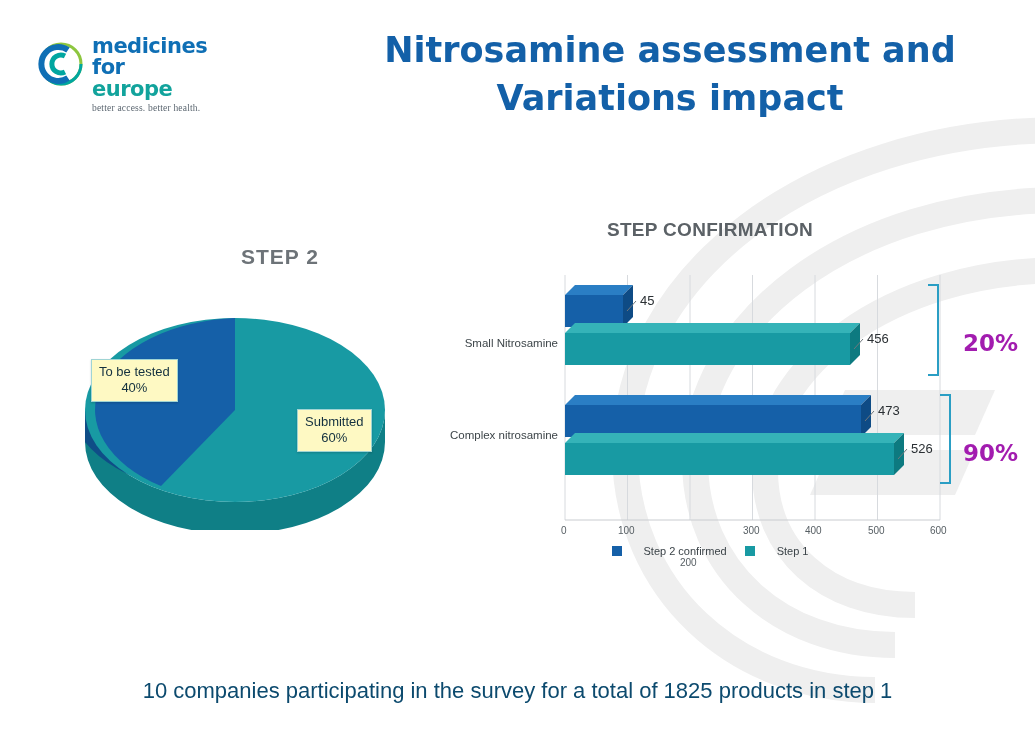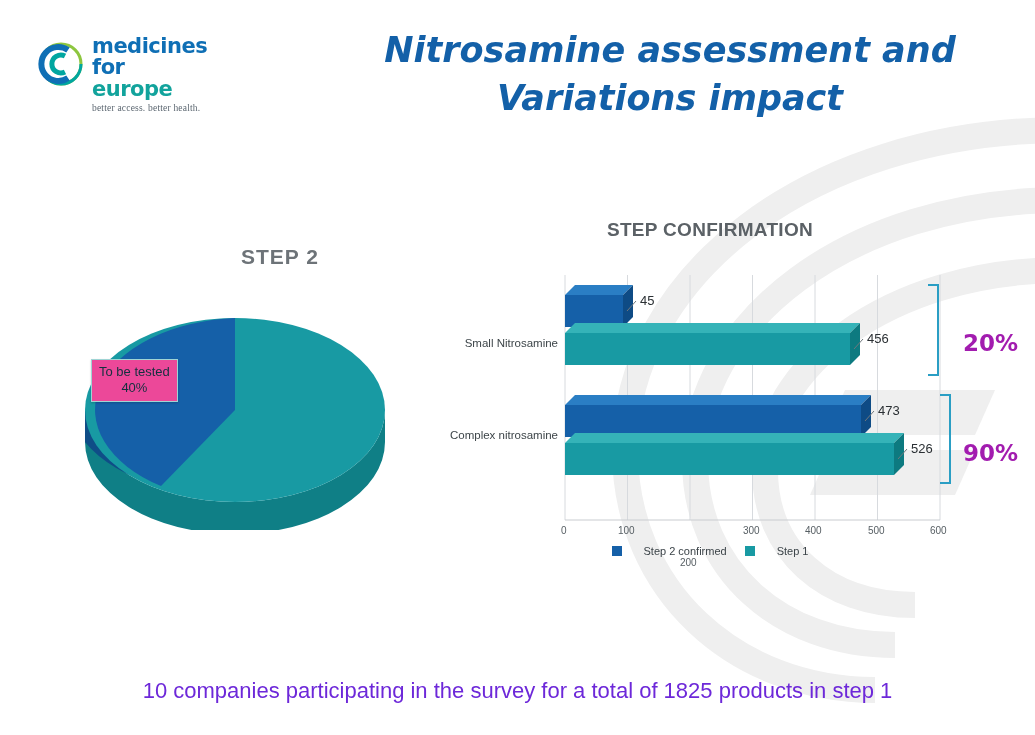--- a/index.html
+++ b/index.html
@@ -39,32 +39,31 @@
     font-size:9.5px;color:#5b6670;margin-top:3px;letter-spacing:0.2px;
     font-family:Liberation Serif, serif;
   }
   
   .title{
     position:absolute;left:330px;top:26px;width:680px;
     text-align:center;
     font-family:"DejaVu Sans", sans-serif;
     font-size:35px;font-weight:bold;color:#1360a8;
     line-height:1.38;
-    font-style:italic;
   }
   
   .step2-label{
     position:absolute;left:120px;top:245px;width:320px;text-align:center;
     font-size:21px;font-weight:bold;color:#6d7378;letter-spacing:1px;
   }
   .pie-wrap{position:absolute;left:75px;top:290px;width:320px;height:240px;}
   
   .callout{
     position:absolute;
-    background:#ec4899;
+    background:#fef9c3;
     border:1px solid #9fd4d4;
     color:#13303f;
     font-size:13px;
     text-align:center;
     padding:4px 7px;
     line-height:1.25;
     box-shadow:0 1px 2px rgba(0,0,0,.18);
   }
   .callout-test{left:16px;top:69px;}
   .callout-sub{left:222px;top:119px;}
@@ -84,21 +83,21 @@
   .pct{
     position:absolute;
     font-size:23px;font-weight:bold;color:#a21caf;
     font-family:"DejaVu Sans", sans-serif;
   }
   .pct-20{left:963px;top:330px;}
   .pct-90{left:963px;top:440px;}
   
   .footer{
     position:absolute;left:0;top:678px;width:1035px;text-align:center;
-    font-size:22px;color:#6d28d9;
+    font-size:22px;color:#0c4a6e;
     font-family:"Liberation Sans", sans-serif;
   }
   .cat-label{
     position:absolute;font-size:11.5px;color:#3d4549;text-align:right;
   }
   .val-label{
     position:absolute;font-size:13px;color:#2a2f33;
   }
   .axis-num{
     position:absolute;font-size:10px;color:#565e63;
@@ -146,20 +145,24 @@
     <path d="M10 120 L10 152 A150 92 0 0 0 86 196 L86 164 A150 92 0 0 1 10 120 Z" fill="#0f4d87"></path>
 
     <ellipse cx="160" cy="120" rx="150" ry="92" fill="#189aa3"></ellipse>
 
     <path d="M160 120 L160 28 A150 92 0 0 0 86 196 Z" fill="#1560a8"></path>
   </svg>
   <div class="callout callout-test">
     <div>To be tested</div>
     <div>40%</div>
   </div>
+  <div class="callout callout-sub">
+    <div>Submitted</div>
+    <div>60%</div>
+  </div>
 </div>
 
 <div class="risk-title">STEP CONFIRMATION</div>
 
 <div class="chart">
   <svg width="560" height="310" viewBox="0 0 560 310">
 
     <g stroke="#d7dade" stroke-width="1">
       <line x1="145" y1="20" x2="145" y2="265"></line>
       <line x1="207.5" y1="20" x2="207.5" y2="265"></line>

